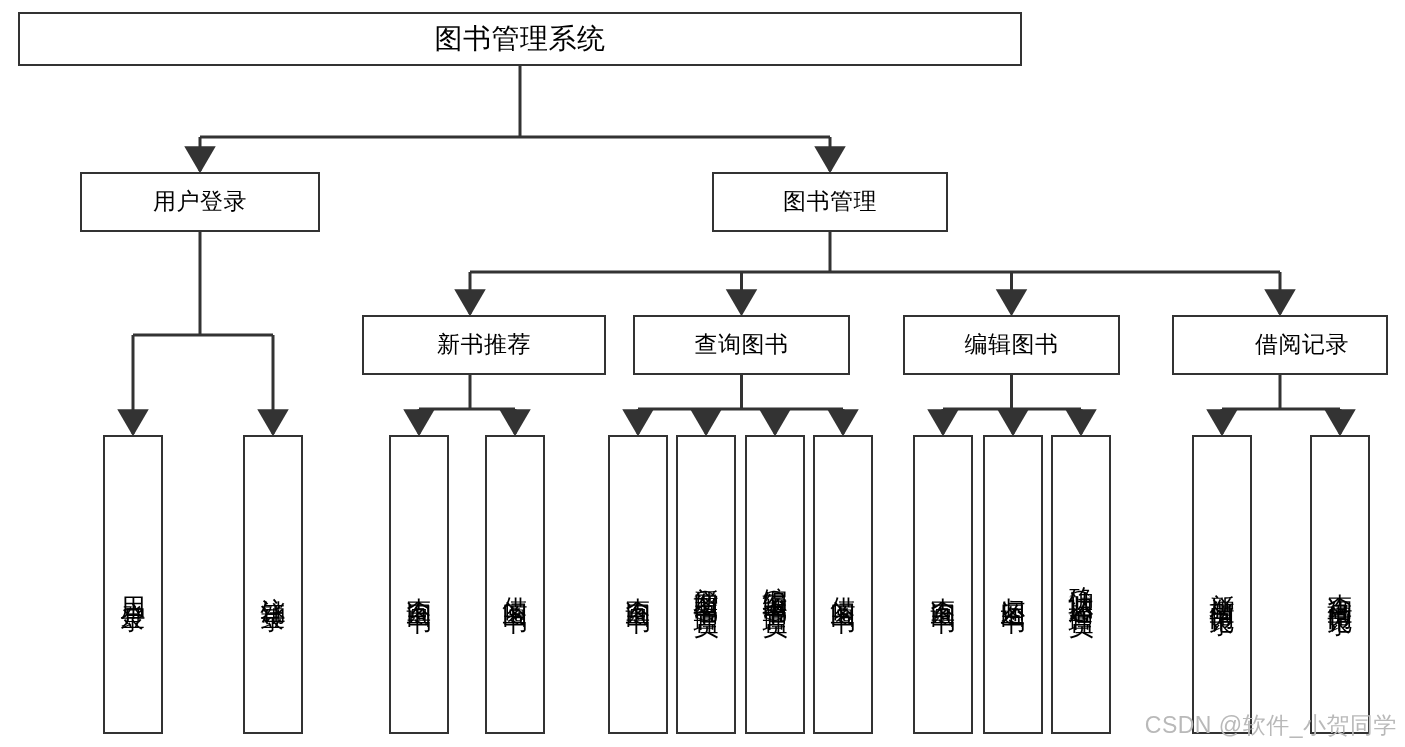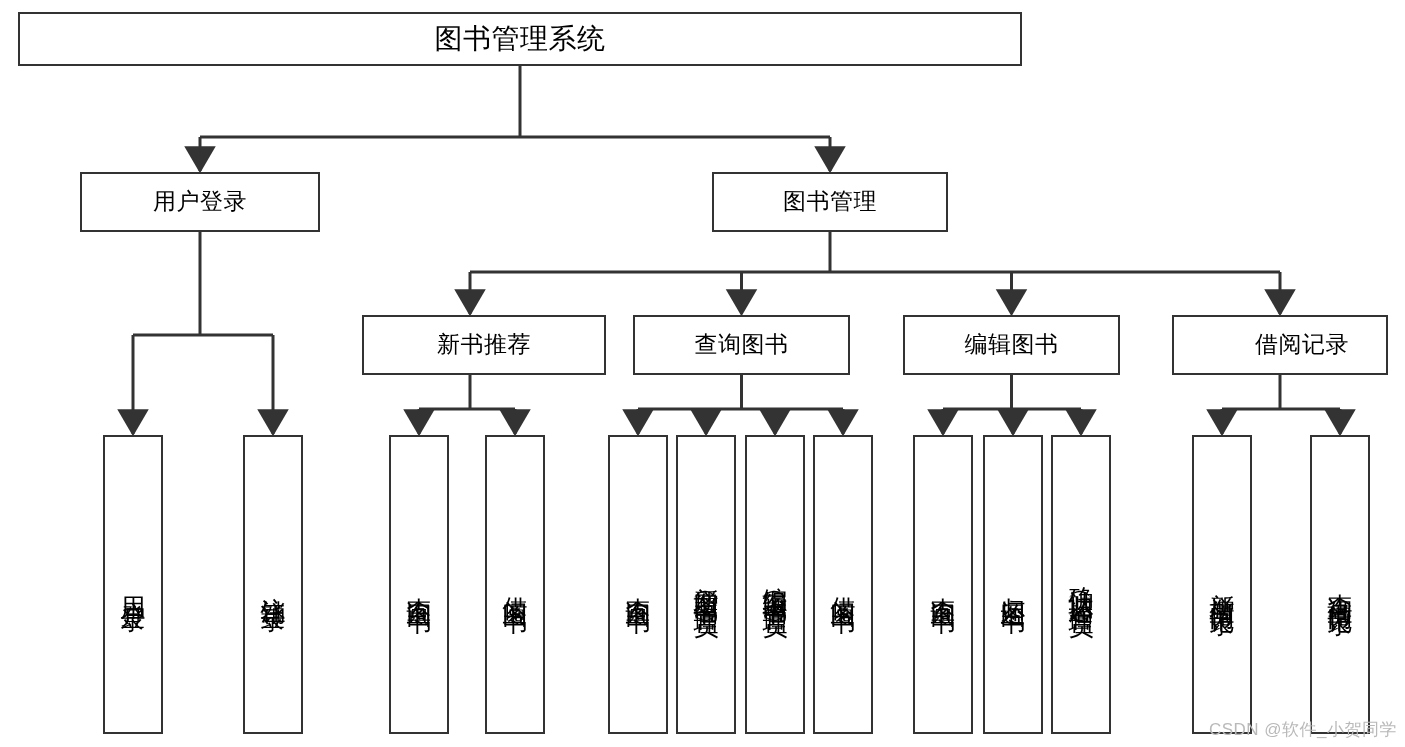--- a/index.html
+++ b/index.html
@@ -63,21 +63,21 @@
     font-size: 25px;
     line-height: 1.0;
     letter-spacing: 4px;
     white-space: normal;
     max-height: 100%;
   }
   .watermark {
     position: absolute;
     right: 8px;
     bottom: 6px;
-    font-size: 17px;
+    font-size: 23px;
     color: #b9b9b9;
     z-index: 5;
     white-space: nowrap;
     letter-spacing: 0.5px;
   }
 </style>
 </head>
 <body>
 
 <div id="canvas">

